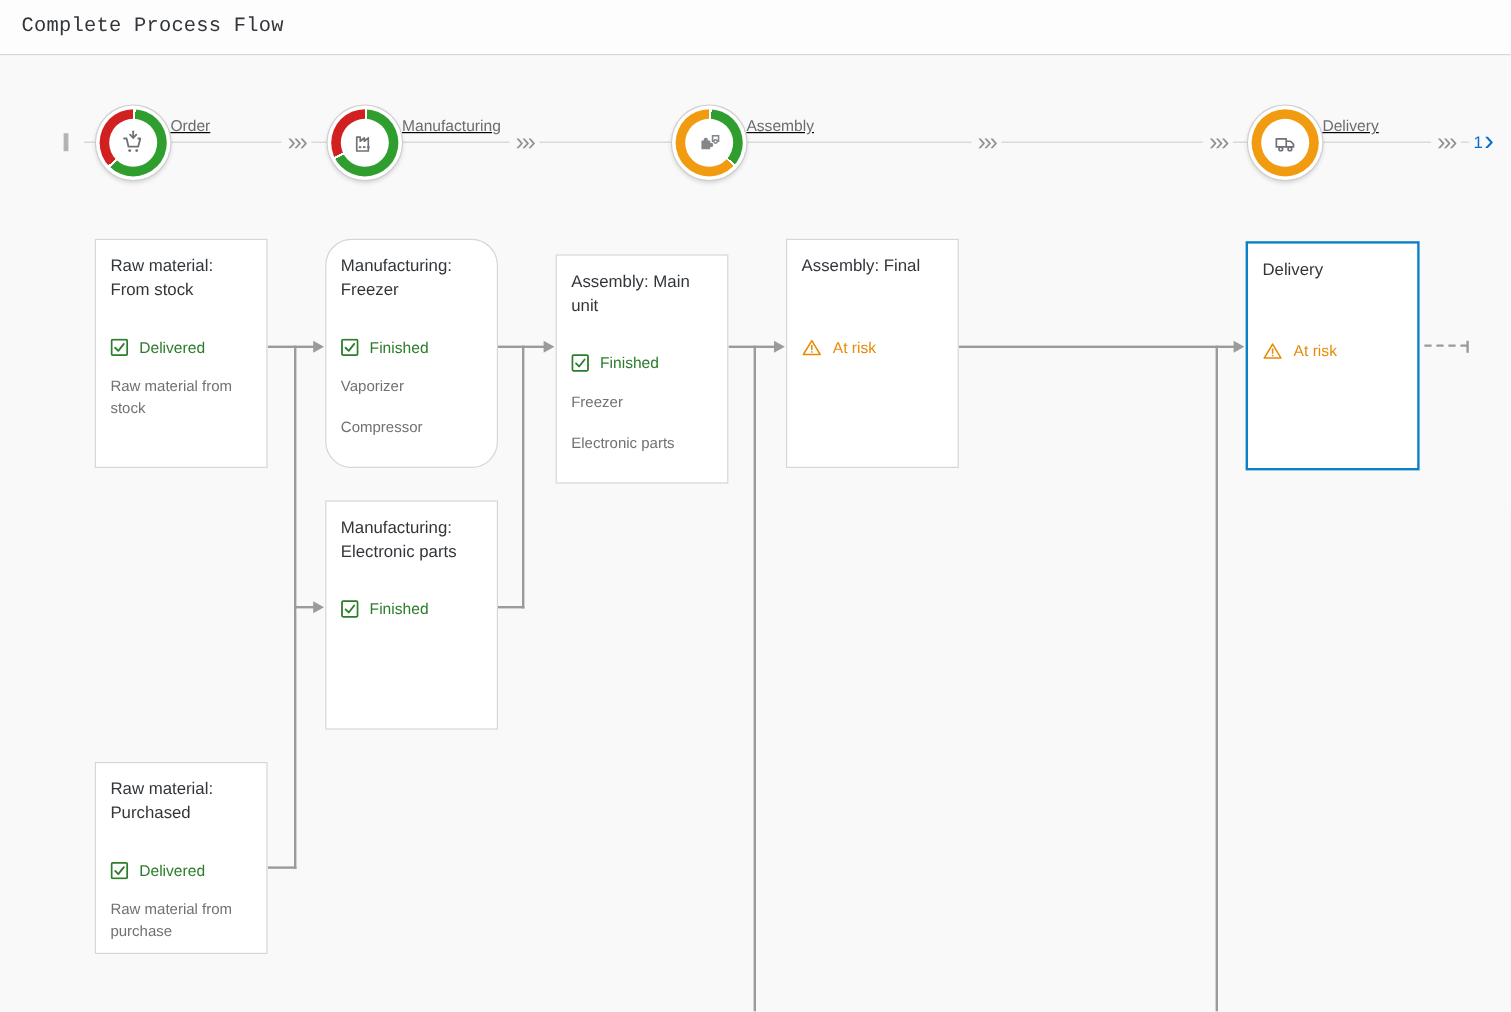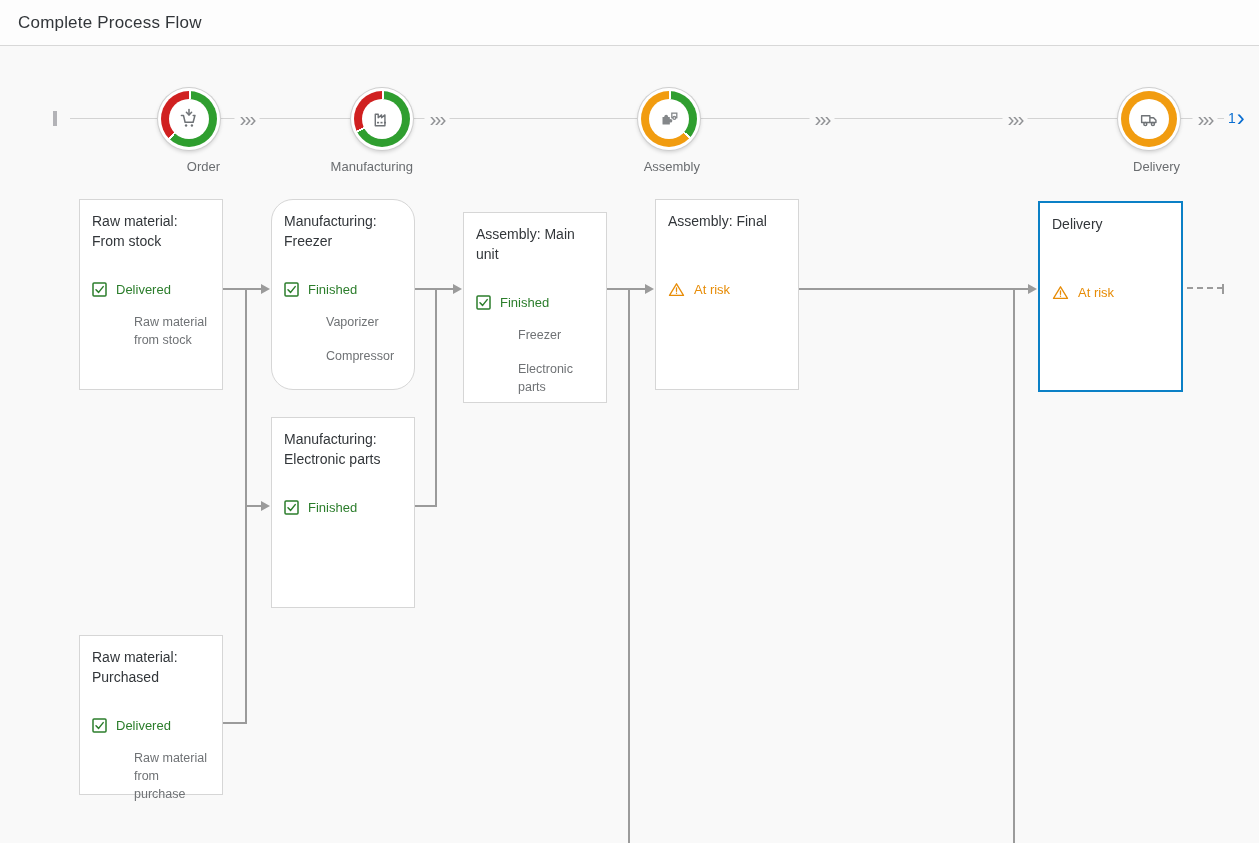--- a/index.html
+++ b/index.html
@@ -4,27 +4,27 @@
 <style>
   * { box-sizing: border-box; }
   html,body { margin:0; padding:0; }
   body { font-family:"Liberation Sans", sans-serif; background:#fff; }
 
   .screen { position:relative; width:1259px; height:843px; background:#f9f9f9; overflow:hidden; }
 
   
   .titlebar { position:absolute; top:0; left:0; width:100%; height:46px; background:#fdfdfd;
               border-bottom:1px solid #d8d8d8; display:flex; align-items:center; padding-left:18px; z-index:5; }
-  .titlebar .title { font-size:17px; color:#32363a; font-weight:400; letter-spacing:.2px; }
+  .titlebar .title { font-size:17px; color:#32363a; font-weight:400; letter-spacing:.2px;font-family:Liberation Mono, monospace; }
 
   
   .lane-baseline { position:absolute; top:118px; left:70px; width:1154px; height:1px; background:#d3d3d3; z-index:1; }
   .start-tick { position:absolute; left:53px; top:111px; width:4px; height:15px; background:#b3b3b7; z-index:2; }
 
-  .lane { position:absolute; top:88px; width:140px; display:flex; flex-direction:column; align-items:flex-end; z-index:2; }
+  .lane { position:absolute; top:88px; width:140px; display:flex; flex-direction:row; align-items:flex-start; z-index:2;text-decoration:underline; }
   .donut-ring { width:62px; height:62px; border-radius:50%; background:#fff; padding:3px;
                 box-shadow:0 0 0 1px #cfcfcf, 0 2px 4px rgba(0,0,0,.18); }
   .donut { width:56px; height:56px; border-radius:50%; display:flex; align-items:center; justify-content:center; }
   .hole { width:40px; height:40px; border-radius:50%; background:#fff; display:flex; align-items:center; justify-content:center; }
   .lane-label { margin-top:9px; font-size:13px; color:#6a6d70; text-align:center; white-space:nowrap; }
 
   .sep { position:absolute; top:105px; transform:translateX(-50%); z-index:2; background:#f9f9f9;
          padding:0 5px; color:#8f9194; font-size:21px; line-height:27px; letter-spacing:-2px; font-weight:400; }
 
   .pager { position:absolute; left:1228px; top:104px; z-index:2; display:flex; align-items:center; color:#0a6ed1; cursor:pointer; }
@@ -38,21 +38,21 @@
   .dashline { position:absolute; height:0; border-top:2px dashed #9b9b9b; z-index:1; }
 
   
   .node { position:absolute; width:144px; height:191px; background:#fff; border:1px solid #d6d6d6; padding:12px; z-index:2; cursor:pointer; }
   .node.selected { border:2px solid #0b80c6; }
   .node-title { font-size:14px; color:#32363a; line-height:1.4; }
   .node-status { position:absolute; left:12px; top:82px; display:flex; align-items:flex-end; gap:9px; }
   .node-status .slabel { font-size:13px; white-space:nowrap; }
   .positive .slabel { color:#2b7d2b; }
   .critical .slabel { color:#e78c07; }
-  .node-items { position:absolute; left:12px; top:113px; right:10px;margin-left:42px; }
+  .node-items { position:absolute; left:12px; top:113px; right:10px; }
   .node-item { font-size:12.5px; color:#6f7275; line-height:1.45; margin-bottom:16px; }
 
   svg { display:block; }
 </style>
 </head>
 <body>
 
 <div class="screen">
 
   <div class="titlebar">

